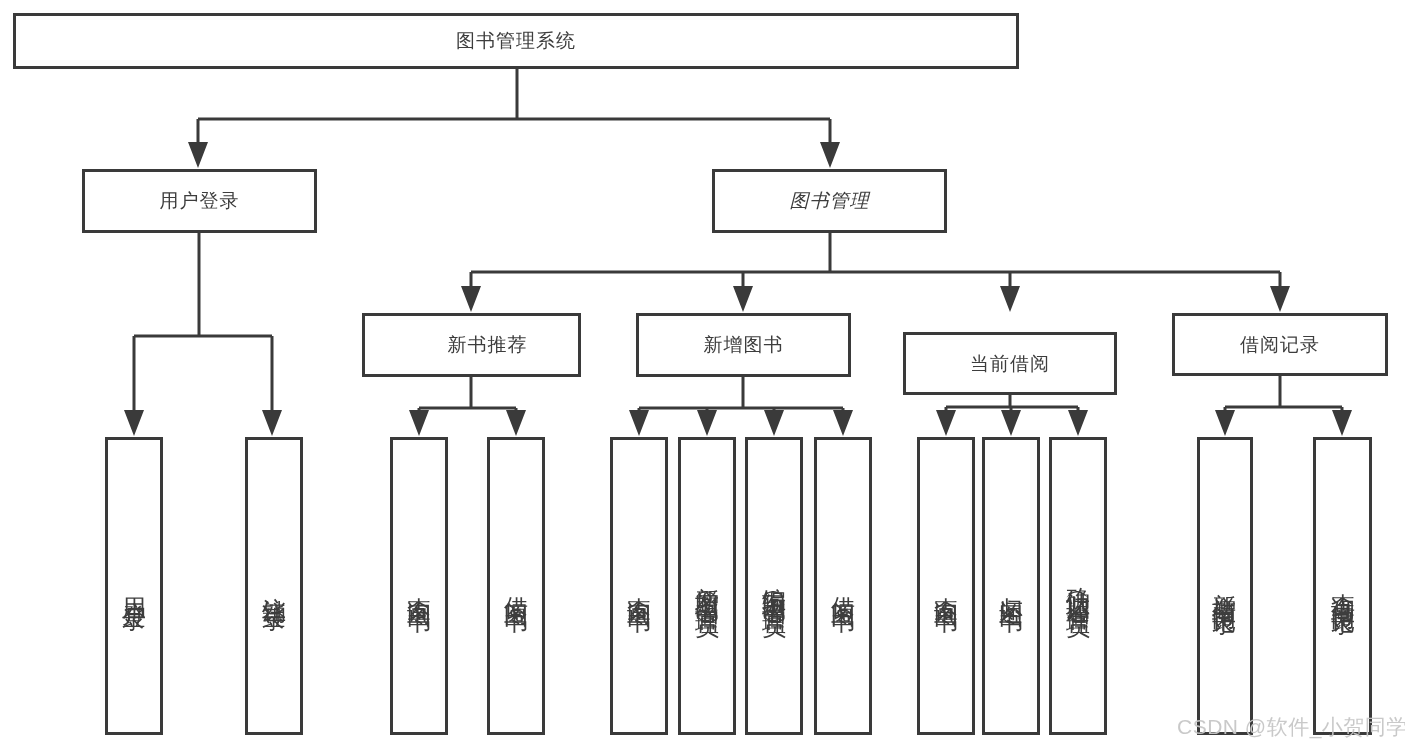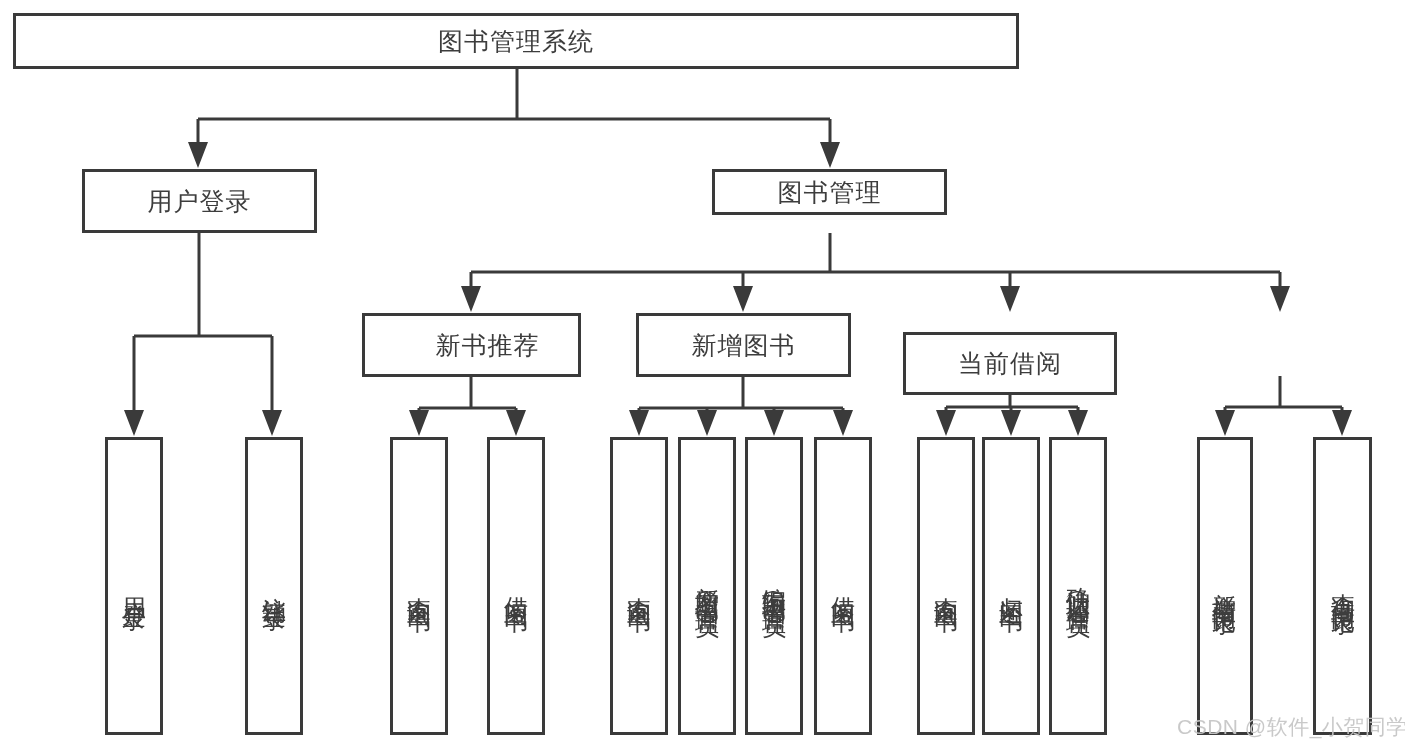--- a/index.html
+++ b/index.html
@@ -24,21 +24,21 @@
   .ln { fill: none; stroke: #3a3a3a; stroke-width: 3; }
   .ar { fill: #3a3a3a; stroke: none; }
   .node {
     position: absolute;
     box-sizing: border-box;
     background: #ffffff;
     border: 3px solid #3a3a3a;
     display: flex;
     align-items: center;
     justify-content: center;
-    font-size: 25px;
+    font-size: 19px;
     letter-spacing: 1px;
     color: #3d3d3d;
     white-space: nowrap;
   }
   .leaf {
     position: absolute;
     box-sizing: border-box;
     top: 437px;
     height: 298px;
     width: 58px;
@@ -95,25 +95,26 @@
     </g>
     <g>
       <path class="ln" d="M1280,376 V407 M1225,407 H1342 M1225,407 V413 M1342,407 V413"></path>
       <path class="ar" d="M1215,410 L1235,410 L1225,436 Z M1332,410 L1352,410 L1342,436 Z"></path>
     </g>
   </svg>
 
   <div class="node" style="left:13px; top:13px; width:1006px; height:56px;">图书管理系统</div>
 
   <div class="node" style="left:82px; top:169px; width:235px; height:64px;">用户登录</div>
-  <div class="node" style="left:712px; top:169px; width:235px; height:46px;">图书管理</div>
+  <div class="node" style="left:712px; top:169px; width:235px; height:64px;font-style:italic;">图书管理</div>
 
   <div class="node" style="left:362px; top:313px; width:219px; height:64px;padding-left:32px;">新书推荐</div>
   <div class="node" style="left:636px; top:313px; width:215px; height:64px;">新增图书</div>
   <div class="node" style="left:903px; top:332px; width:214px; height:63px;">当前借阅</div>
+  <div class="node" style="left:1172px; top:313px; width:216px; height:63px;">借阅记录</div>
 
   <div class="leaf" style="left:105px;">用户登录</div>
   <div class="leaf" style="left:245px;">注销登录</div>
 
   <div class="leaf" style="left:390px;">查询图书</div>
   <div class="leaf" style="left:487px;">借阅图书</div>
 
   <div class="leaf" style="left:610px;">查询图书</div>
   <div class="leaf" style="left:678px;">新增图书（管理员）</div>
   <div class="leaf" style="left:745px;">编辑图书（管理员）</div>

